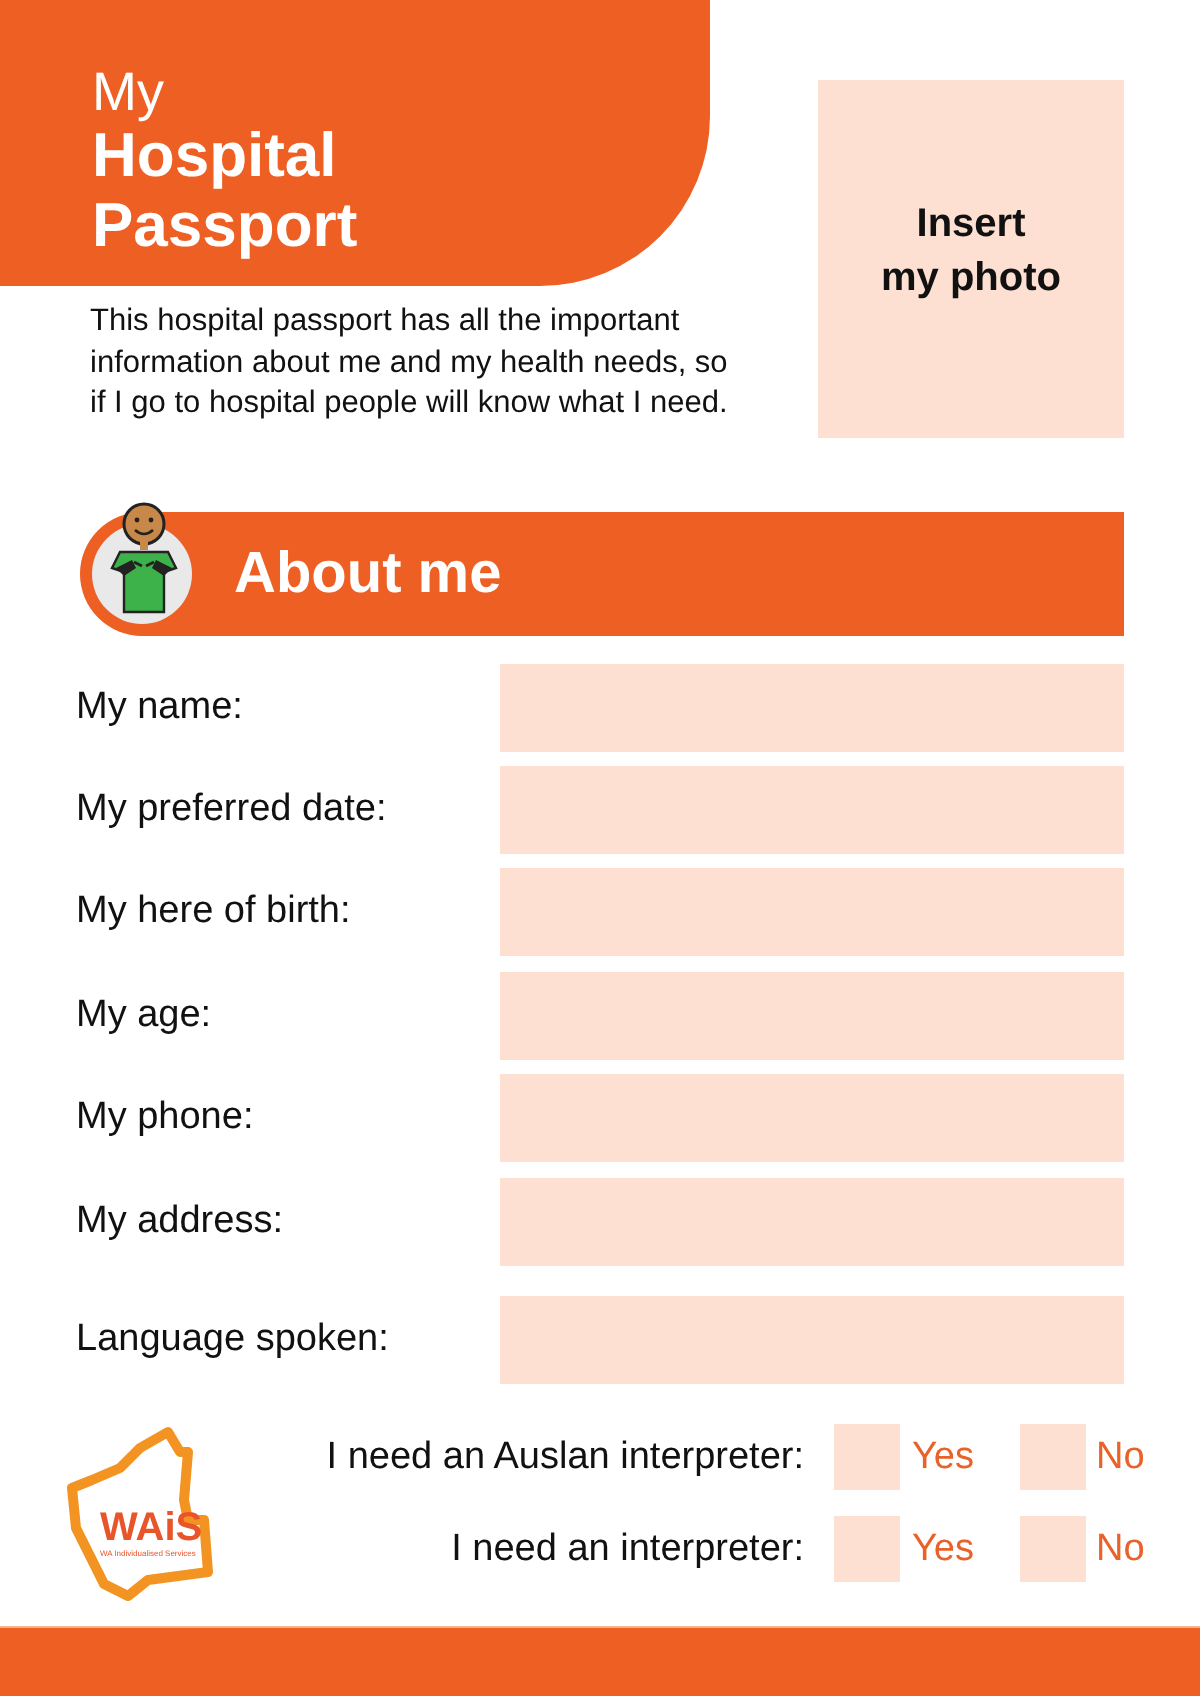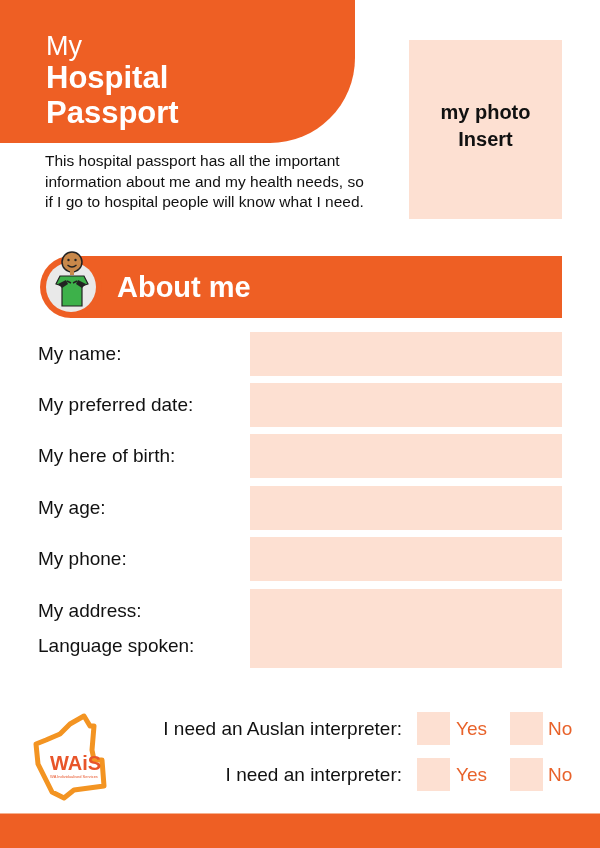--- a/index.html
+++ b/index.html
@@ -32,22 +32,22 @@
 <div class="title-my">My</div>
 <div class="title-main">
   <div>Hospital</div>
   <div>Passport</div>
 </div>
 
 <div class="intro">This hospital passport has all the important information about me and my health needs, so if I go to hospital people will know what I need.</div>
 
 <div class="photo-box">
   <div class="photo-text">
+    <div>Insert</div>
     <div>my photo</div>
-    <div>Insert</div>
   </div>
 </div>
 
 <div class="section-bar"></div>
 <div class="avatar-ring"></div>
 <div class="avatar-inner"></div>
 <svg class="avatar-svg" width="56" height="64" viewBox="0 0 56 64">
 
   <circle cx="28" cy="14" r="10" fill="#c8884a" stroke="#222" stroke-width="1.5"></circle>
   <circle cx="24.5" cy="12" r="1.2" fill="#222"></circle>
@@ -81,21 +81,21 @@
   <input class="field-input" type="text" value="" style="">
 </div>
 <div class="field-row" style="top:537px;">
   <div class="field-label">My phone:</div>
   <input class="field-input" type="text" value="" style="">
 </div>
 <div class="field-row" style="top:589px;">
   <div class="field-label">My address:</div>
   <input class="field-input" type="text" value="" style="">
 </div>
-<div class="field-row" style="top:624px;">
+<div class="field-row" style="top:648px;">
   <div class="field-label">Language spoken:</div>
   <input class="field-input" type="text" value="" style="">
 </div>
 
 <svg class="logo" width="90" height="94" viewBox="0 0 90 94">
   <path d="M52 4 L58 14 L62 14 L60 38 L62 48 L70 48 L72 74 L42 78 L32 86 L20 80 L6 52 L4 32 L14 28 L28 22 L38 12 Z" fill="none" stroke="#f39422" stroke-width="5" stroke-linejoin="round"></path>
   <text x="18" y="58" font-family="Liberation Sans, sans-serif" font-size="20" font-weight="bold" fill="#e8552a">WAiS</text>
   <text x="18" y="66" font-family="Liberation Sans, sans-serif" font-size="4" fill="#e8552a">WA Individualised Services</text>
 </svg>
 

